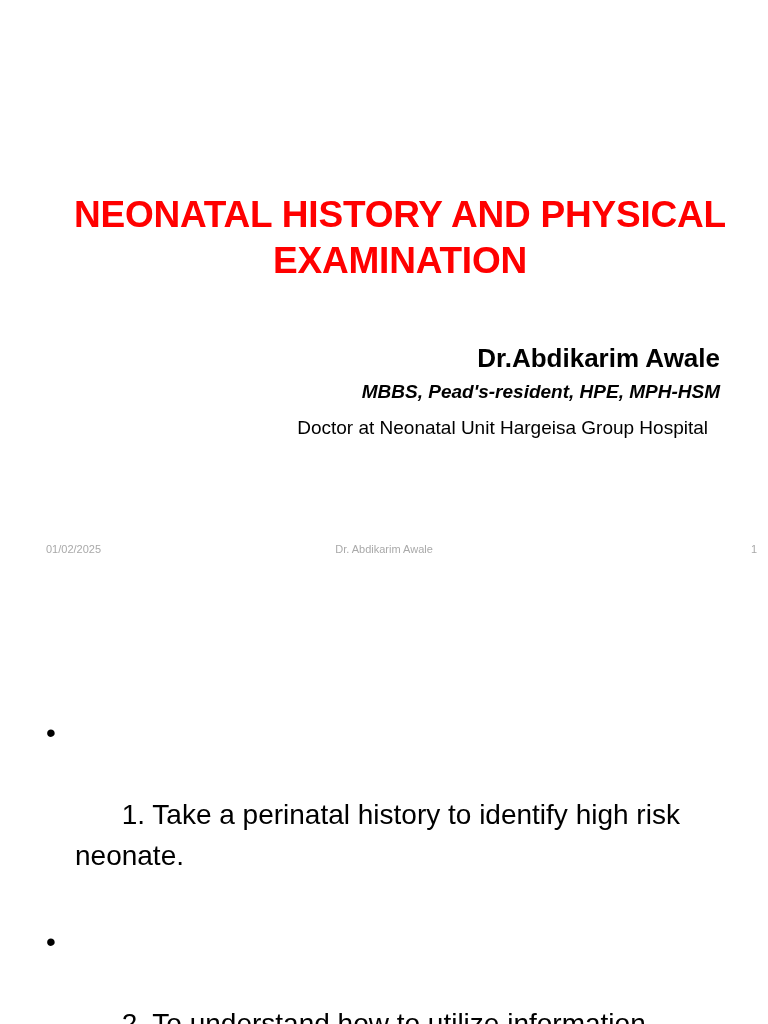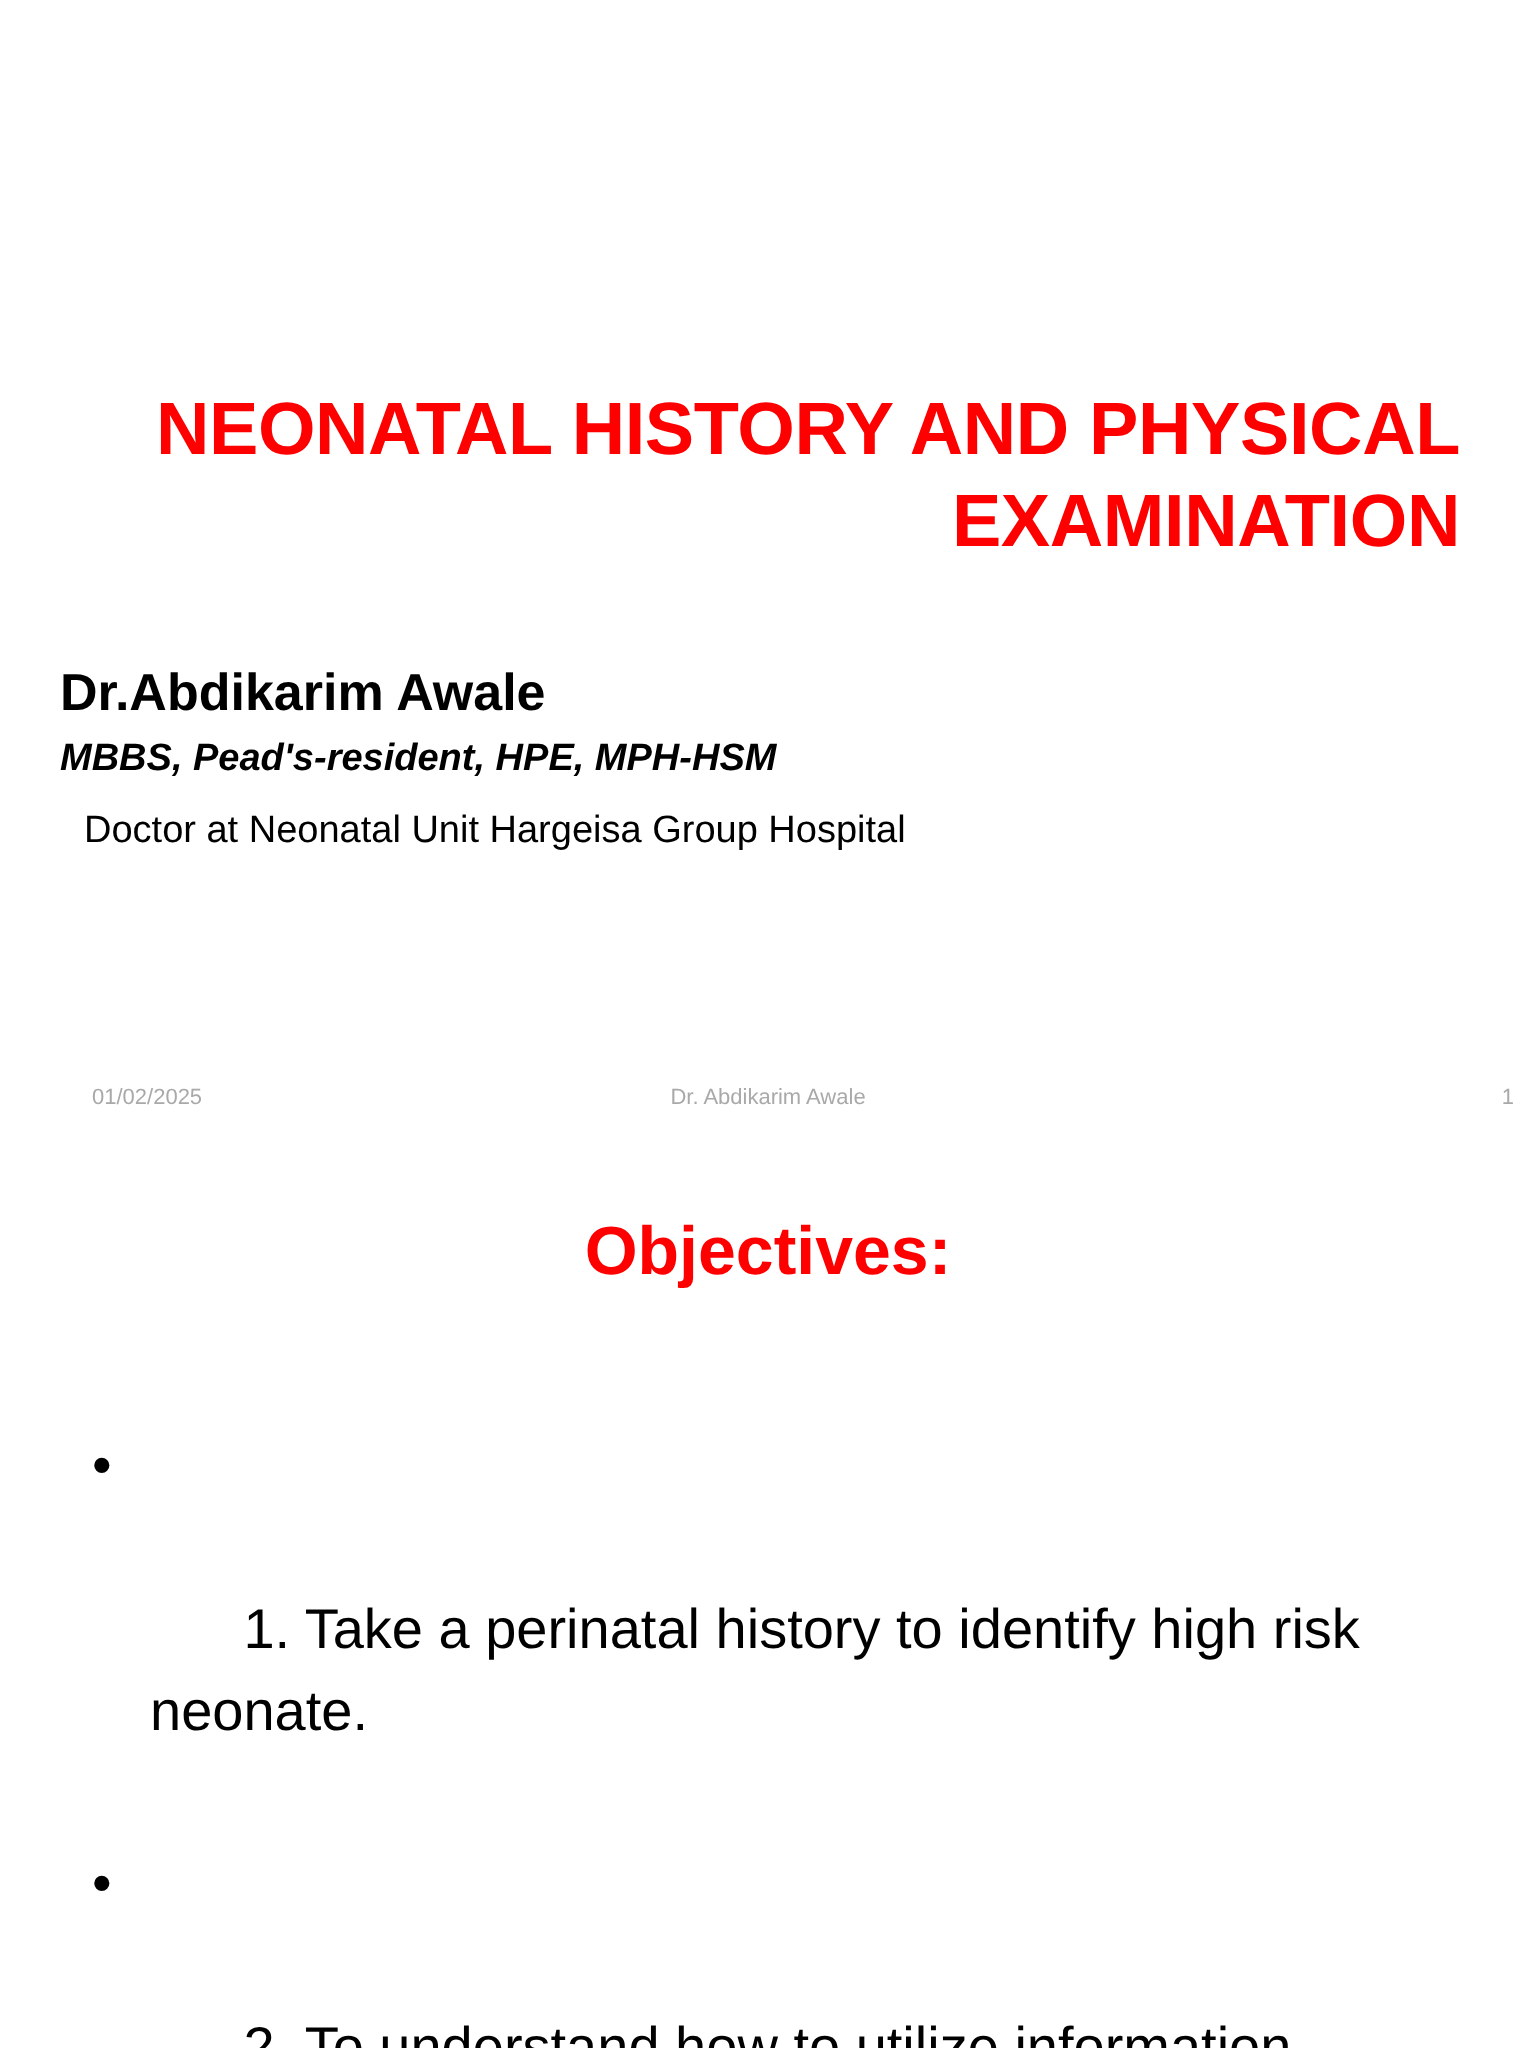--- a/index.html
+++ b/index.html
@@ -21,41 +21,41 @@
     position: absolute;
     left: 0;
     top: 0;
     width: 768px;
     height: 1024px;
   }
 
   
   .slide-title-block {
     position: absolute;
-    left: 38px;
+    left: 54px;
     top: 192px;
     width: 692px;
-    text-align: right;
+    text-align: center;
   }
   .deck-title {
     color: #ff0000;
     font-weight: bold;
     font-size: 37px;
     line-height: 46px;
     letter-spacing: -0.2px;
     margin: 0;
     font-family: "Liberation Sans", sans-serif;
   }
 
   .author-block {
     position: absolute;
     left: 30px;
-    top: 330px;
+    top: 342px;
     width: 690px;
-    text-align: left;
+    text-align: right;
   }
   .author-name {
     font-size: 26px;
     font-weight: bold;
     line-height: 32px;
     margin: 0 0 6px 0;
   }
   .author-credentials {
     font-size: 19px;
     font-weight: bold;
@@ -155,21 +155,20 @@
     <div class="author-credentials">MBBS, Pead's-resident, HPE, MPH-HSM</div>
     <div class="author-affiliation">Doctor at Neonatal Unit Hargeisa Group Hospital</div>
   </div>
 
   <div class="slide-footer">
     <span class="footer-date">01/02/2025</span>
     <span class="footer-center">Dr. Abdikarim Awale</span>
     <span class="footer-page">1</span>
   </div>
 
-  <h2 class="objectives-heading">Objectives:</h2>
 
   <ul class="objectives-list">
     <li class="objective-item">
       <span class="bullet-dot">•</span>
       <span>1. Take a perinatal history to identify high risk neonate.</span>
     </li>
     <li class="objective-item">
       <span class="bullet-dot">•</span>
       <span>2. To understand how to utilize information derived from the maternal history</span>
     </li>

